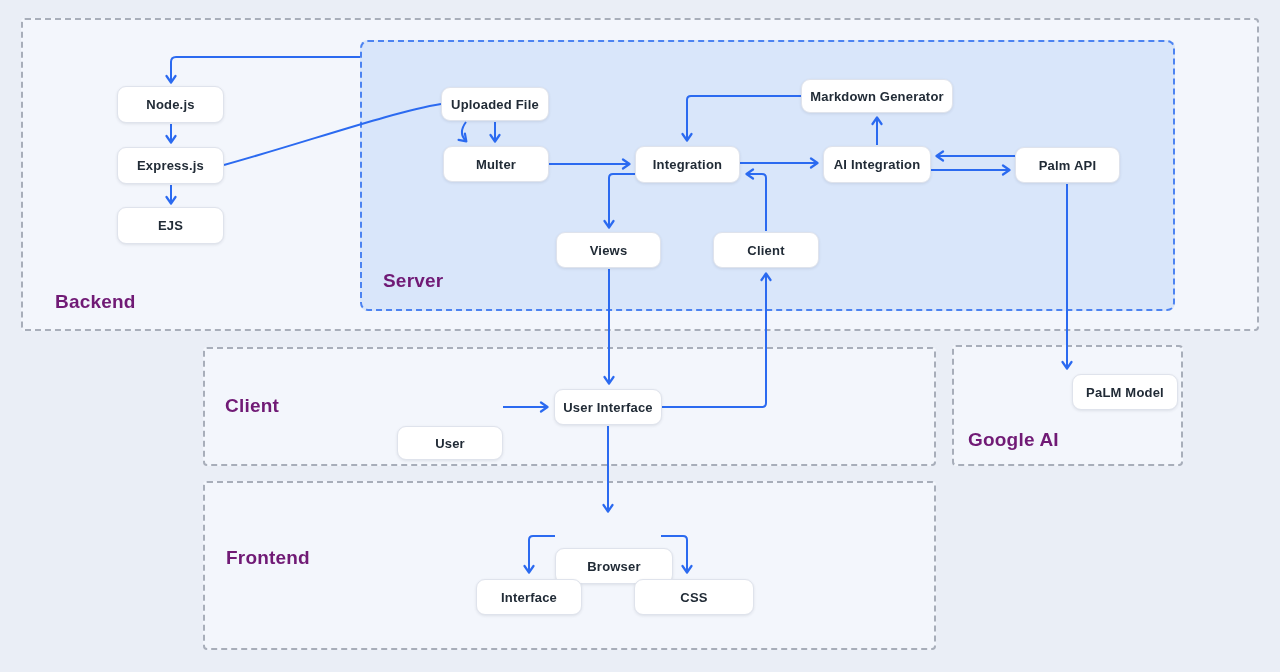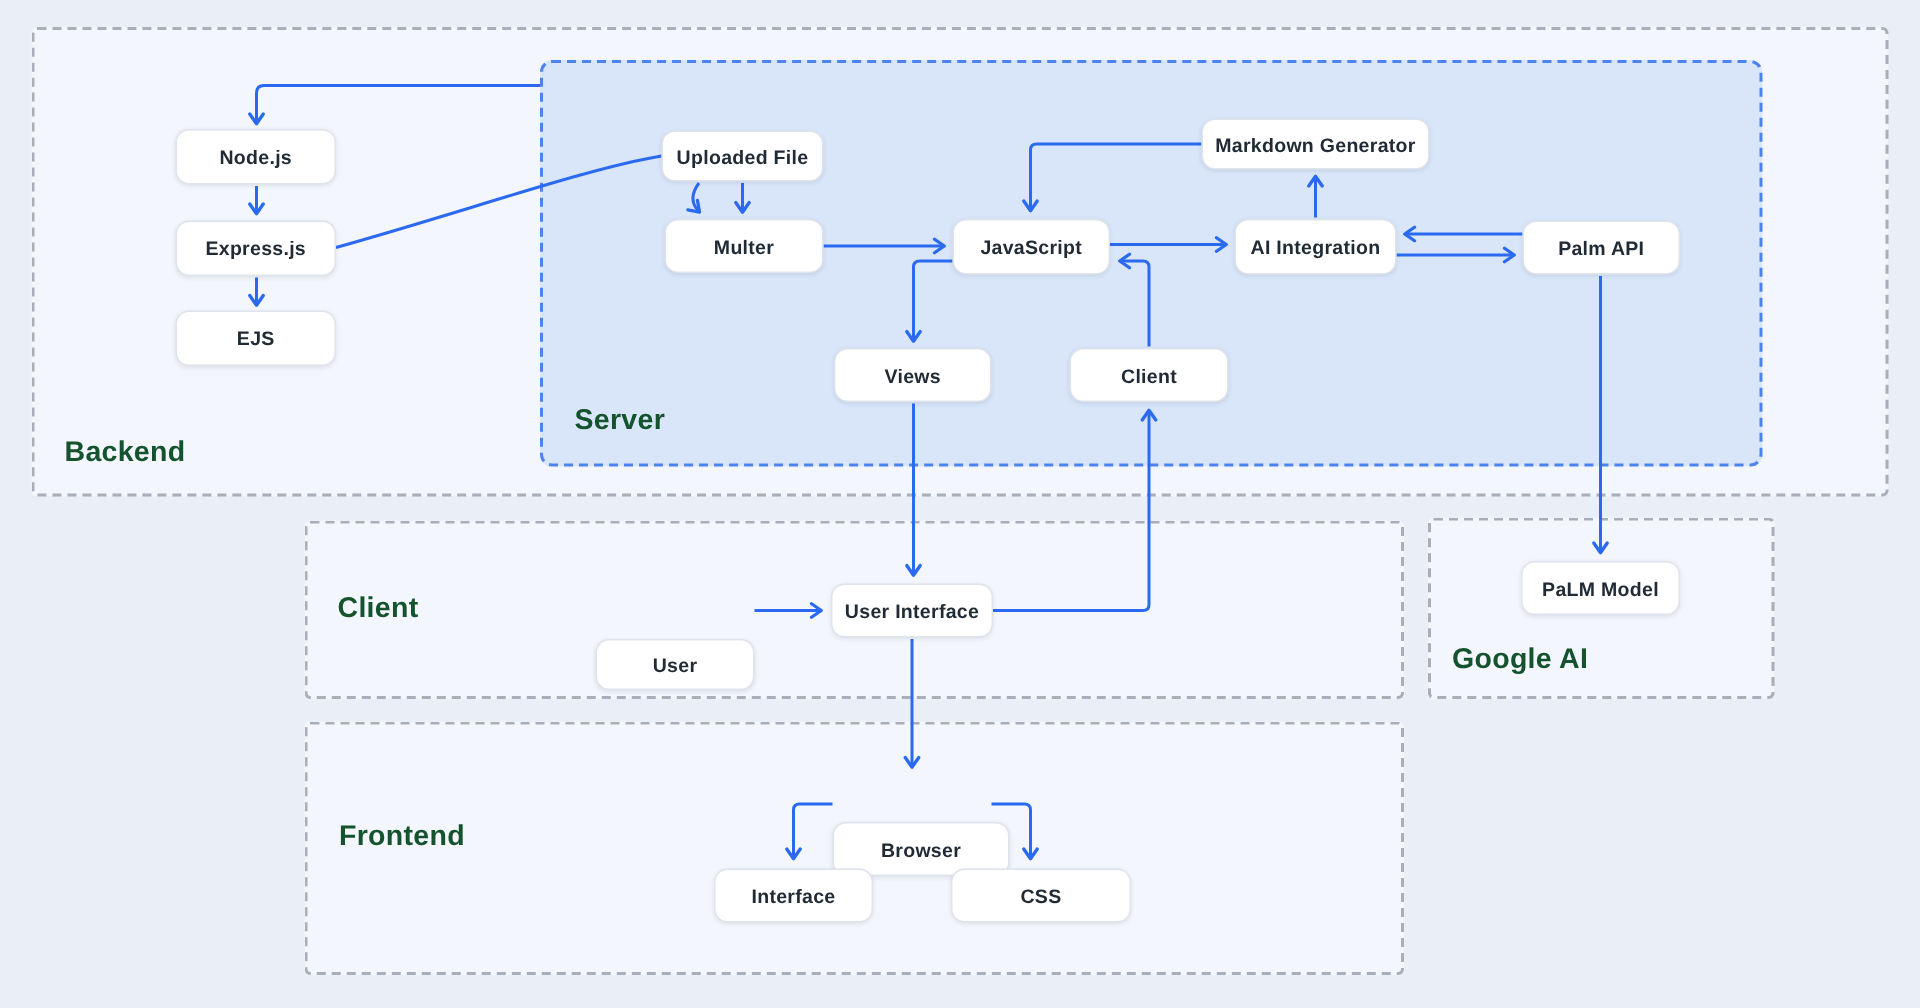--- a/index.html
+++ b/index.html
@@ -10,21 +10,21 @@
   }
   .container{
     position:absolute;border:2px dashed #a8aeba;border-radius:4px;
     background:#f3f6fc;z-index:1;box-sizing:border-box;
   }
   .container.server{
     background:#d9e6fa;border:2px dashed #4c83f1;border-radius:8px;z-index:2;
   }
   .section-label{
     position:absolute;z-index:4;font-size:19px;font-weight:700;
-    color:#14532d;letter-spacing:.2px;white-space:nowrap;
+    color:#701a75;letter-spacing:.2px;white-space:nowrap;
   }
   .node{
     position:absolute;z-index:5;background:#ffffff;
     border:1px solid #dfe3ec;border-radius:9px;
     box-shadow:0 1px 3px rgba(30,41,59,.10);
     display:flex;align-items:center;justify-content:center;
     font-size:13px;font-weight:700;color:#212b36;letter-spacing:.2px;
     box-sizing:border-box;white-space:nowrap;
   }
   svg.wires{position:absolute;left:0;top:0;z-index:3;pointer-events:none;}
@@ -36,21 +36,21 @@
 <div class="container" style="left:21px;top:18px;width:1238px;height:313px;"></div>
 
 <div class="container server" style="left:360px;top:40px;width:815px;height:271px;"></div>
 
 <div class="container" style="left:203px;top:347px;width:733px;height:119px;"></div>
 
 <div class="container" style="left:952px;top:345px;width:231px;height:121px;"></div>
 
 <div class="container" style="left:203px;top:481px;width:733px;height:169px;"></div>
 
-<div class="section-label" style="left:43px;top:291px;">Backend</div>
+<div class="section-label" style="left:55px;top:291px;">Backend</div>
 <div class="section-label" style="left:383px;top:270px;">Server</div>
 <div class="section-label" style="left:225px;top:395px;">Client</div>
 <div class="section-label" style="left:968px;top:429px;">Google AI</div>
 <div class="section-label" style="left:226px;top:547px;">Frontend</div>
 
 <svg class="wires" width="1280" height="672" viewBox="0 0 1280 672">
   <defs>
     <marker id="arrow" markerUnits="userSpaceOnUse" markerWidth="14" markerHeight="14" refX="8" refY="6" orient="auto">
       <path d="M2 1.5 L8.5 6 L2 10.5" fill="none" stroke="#2b6af0" stroke-width="2.2" stroke-linecap="round" stroke-linejoin="round"></path>
     </marker>
@@ -76,24 +76,24 @@
   <path class="wire" d="M608 426 V511" marker-end="url(#arrow)"></path>
   <path class="wire" d="M555 536 H533 Q529 536 529 540 V572" marker-end="url(#arrow)"></path>
   <path class="wire" d="M661 536 H683 Q687 536 687 540 V572" marker-end="url(#arrow)"></path>
 </svg>
 
 <div class="node" style="left:117px;top:86px;width:107px;height:37px;">Node.js</div>
 <div class="node" style="left:117px;top:147px;width:107px;height:37px;">Express.js</div>
 <div class="node" style="left:117px;top:207px;width:107px;height:37px;">EJS</div>
 <div class="node" style="left:441px;top:87px;width:108px;height:34px;">Uploaded File</div>
 <div class="node" style="left:443px;top:146px;width:106px;height:36px;">Multer</div>
-<div class="node" style="left:635px;top:146px;width:105px;height:37px;">JavaScript</div>
+<div class="node" style="left:635px;top:146px;width:105px;height:37px;">Integration</div>
 <div class="node" style="left:801px;top:79px;width:152px;height:34px;">Markdown Generator</div>
 <div class="node" style="left:823px;top:146px;width:108px;height:37px;">AI Integration</div>
 <div class="node" style="left:1015px;top:147px;width:105px;height:36px;">Palm API</div>
 <div class="node" style="left:556px;top:232px;width:105px;height:36px;">Views</div>
 <div class="node" style="left:713px;top:232px;width:106px;height:36px;">Client</div>
 <div class="node" style="left:397px;top:390px;width:106px;height:34px;margin-top:36px;">User</div>
 <div class="node" style="left:554px;top:389px;width:108px;height:36px;">User Interface</div>
-<div class="node" style="left:1014px;top:374px;width:106px;height:36px;">PaLM Model</div>
+<div class="node" style="left:1072px;top:374px;width:106px;height:36px;">PaLM Model</div>
 <div class="node" style="left:555px;top:548px;width:118px;height:36px;">Browser</div>
 <div class="node" style="left:476px;top:579px;width:106px;height:36px;">Interface</div>
 <div class="node" style="left:634px;top:579px;width:120px;height:36px;">CSS</div>
 
 </body></html>

